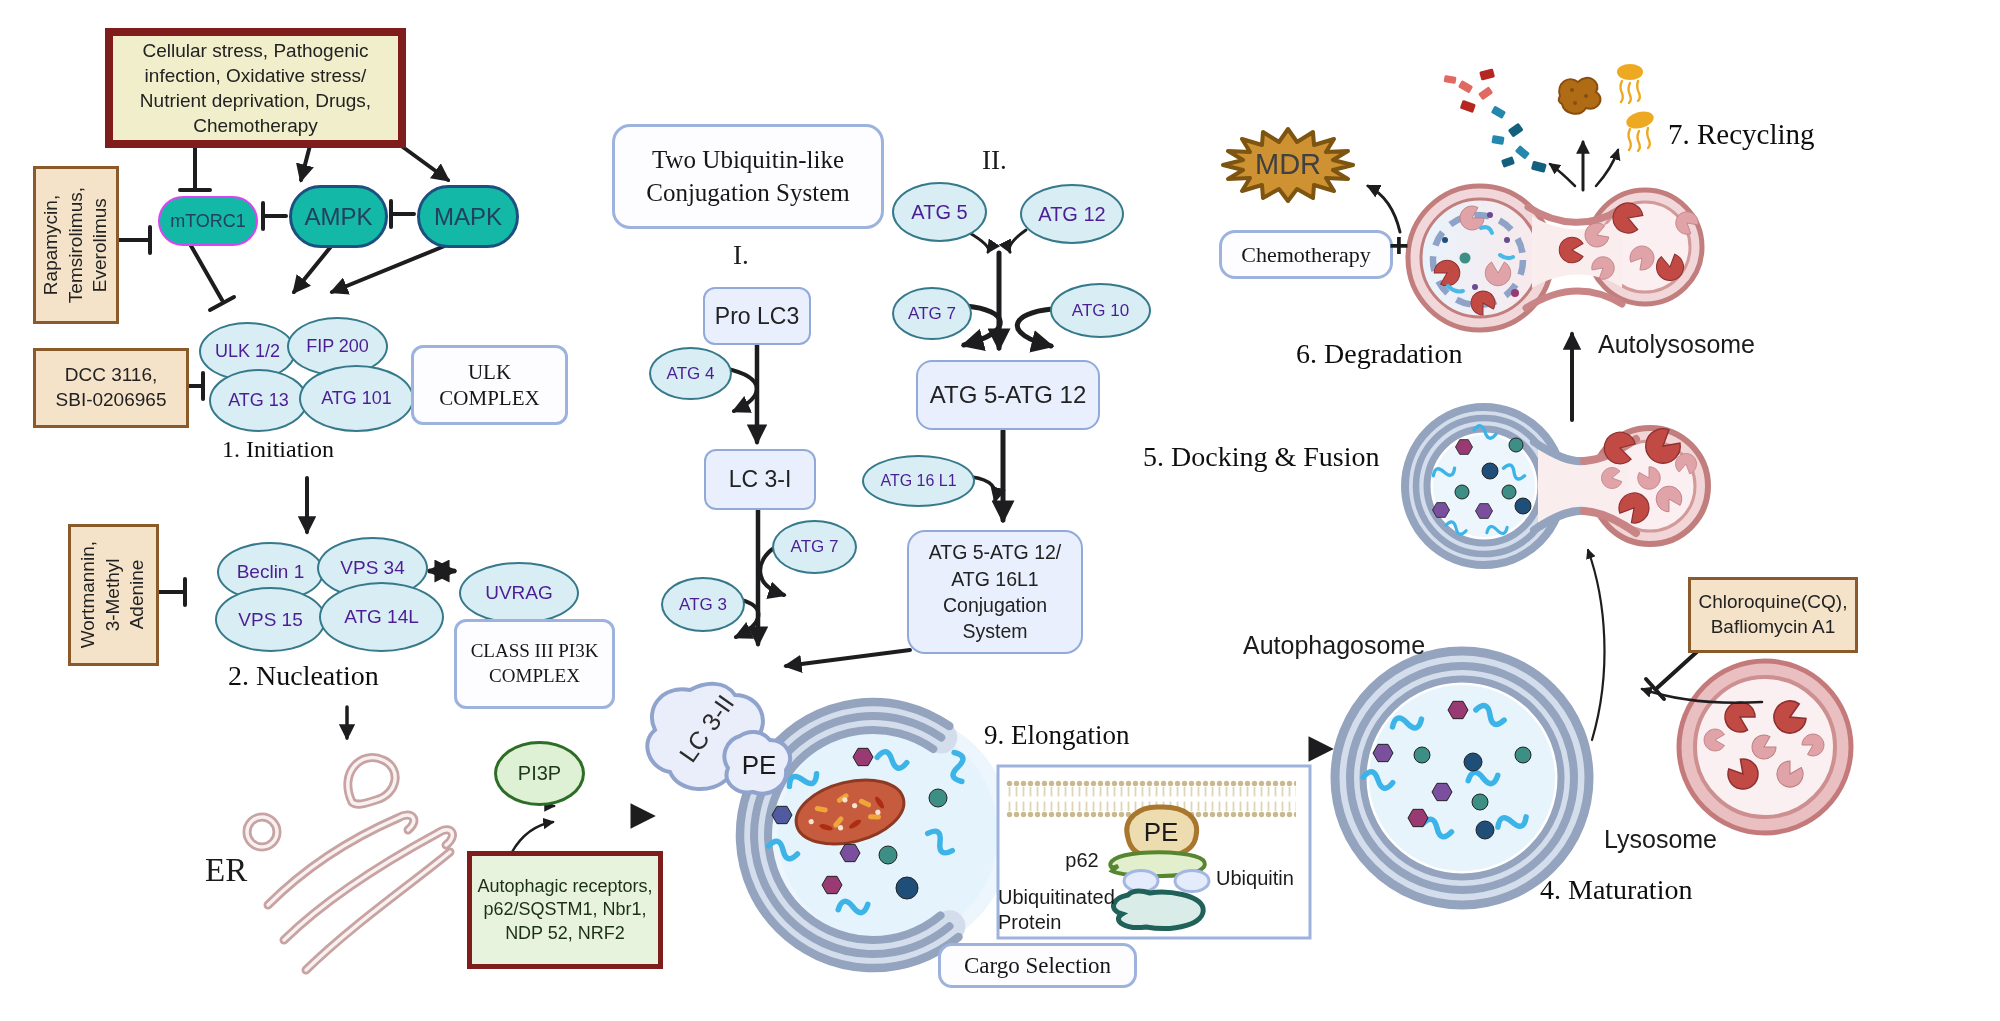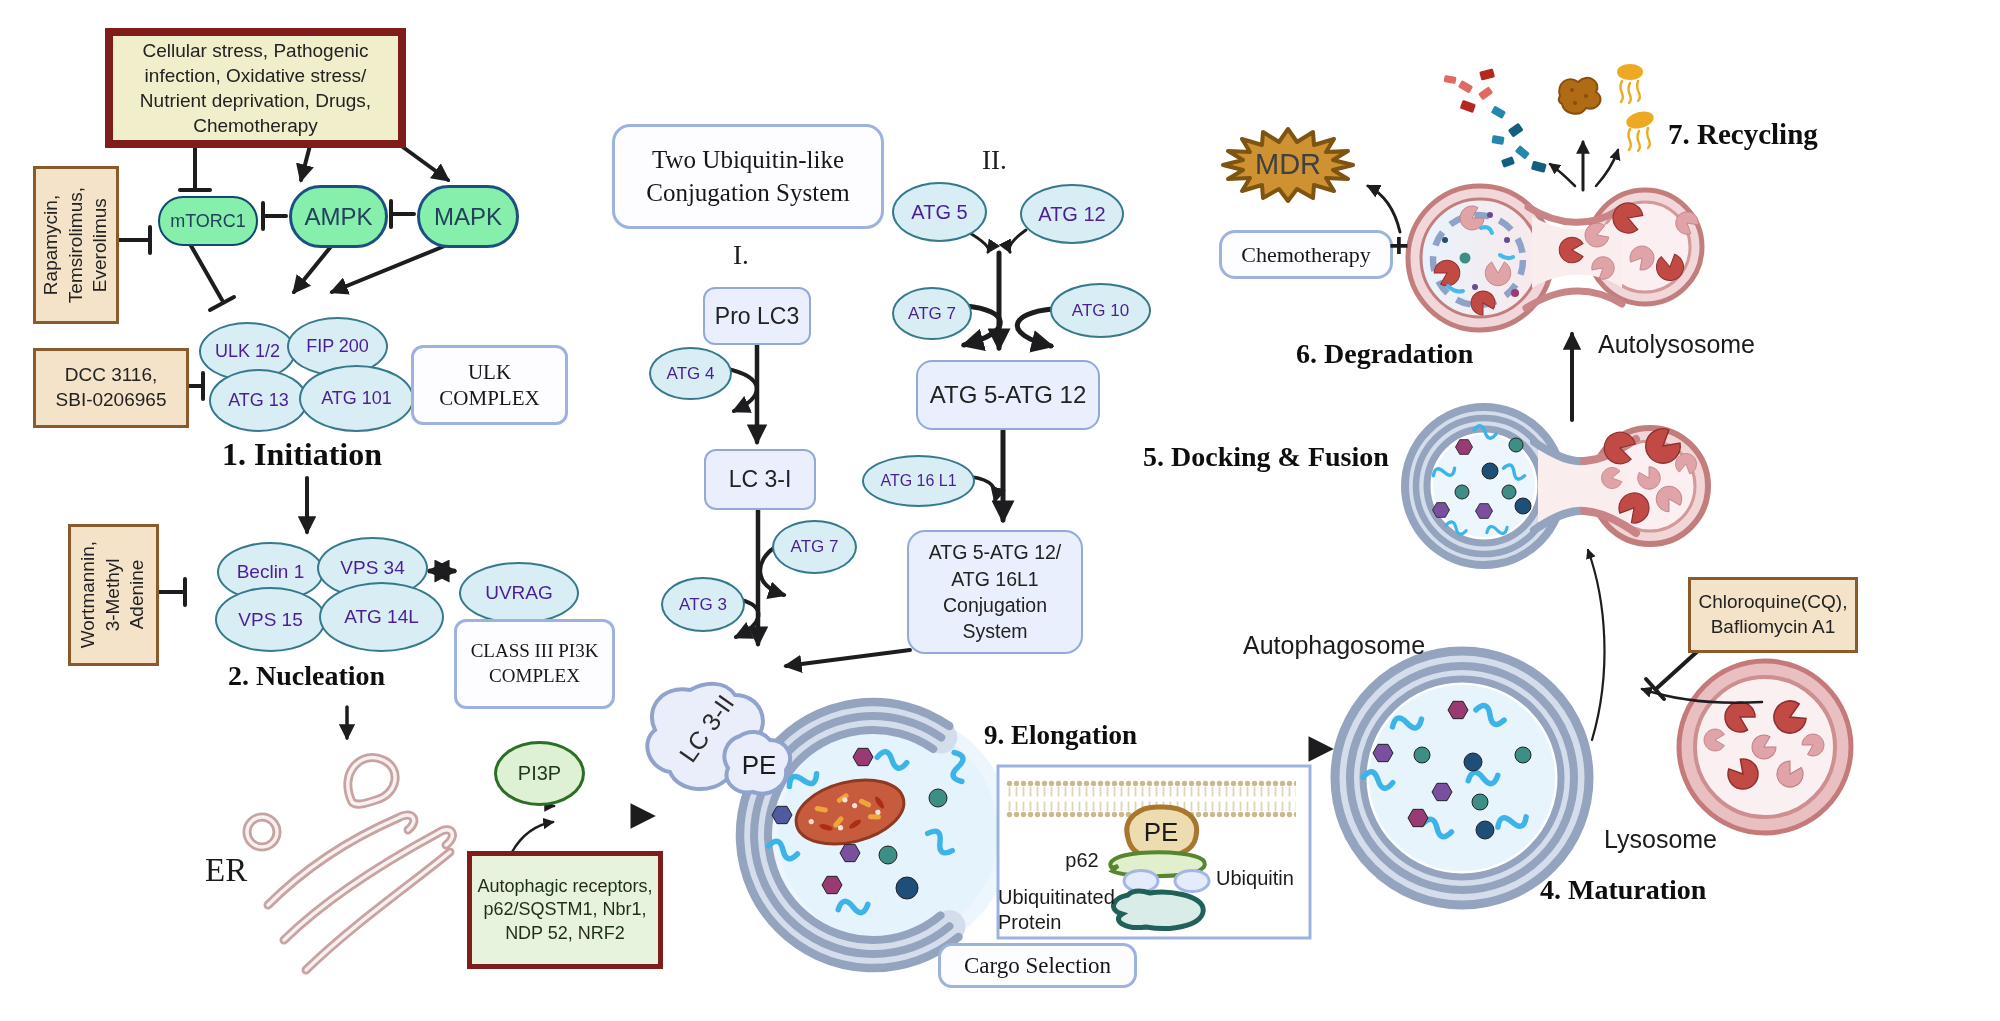--- a/index.html
+++ b/index.html
@@ -3,29 +3,29 @@
 <meta charset="utf-8">
 <style>
   html,body{margin:0;padding:0}
   body{width:2000px;height:1021px;position:relative;overflow:hidden;background:#fff}
   .abs{position:absolute}
   .flexc{display:flex;align-items:center;justify-content:center;text-align:center}
   .sans{font-family:"Liberation Sans",sans-serif}
   .serif{font-family:"Liberation Serif",serif}
   .pre{white-space:pre-line}
   .oval{border:2.5px solid #35798b;background:#d8eef4;border-radius:50%;color:#4c1d95}
-  .pill{background:#86efac;border:3px solid #0c4a6e;border-radius:999px;color:#24415c}
+  .pill{background:#14b8a6;border:3px solid #d946ef;border-radius:999px;color:#24415c}
   .rnode{background:#e9effc;border:2.5px solid #92aada;border-radius:12px;color:#222}
   .bluebox{background:#fdfdff;border:3px solid #9db3dd;border-radius:16px;color:#161616}
   .tanbox{background:#f4e3c9;border:3px solid #8a5a2a;color:#222}
   .greenbox{background:#e7f3dd;border:5px solid #7f1d1d;color:#1c2f18}
   .yellowbox{background:#f1eecb;border:8px solid #7f1d1d;color:#222}
   .goval{background:#def1d5;border:3px solid #2d6e27;border-radius:50%;color:#1c3a18}
   .vert{writing-mode:vertical-rl;transform:rotate(180deg)}
-  .stage{font-family:"Liberation Serif",serif;font-weight:700;color:#0e0e0e;white-space:nowrap}
+  .stage{font-family:"Liberation Serif",serif;font-weight:400;color:#0e0e0e;white-space:nowrap}
   .lbl{color:#1b1b1b;white-space:nowrap}
 </style>
 </head>
 <body>
 
 <svg class="abs" style="left:0;top:0" width="2000" height="1021" viewBox="0 0 2000 1021">
   <defs>
     <marker id="ah" viewBox="0 0 10 10" refX="8.5" refY="5" markerWidth="4.6" markerHeight="4.6" orient="auto-start-reverse">
       <path d="M0,0 L10,5 L0,10 z" fill="#1d1d1f"></path>
     </marker>
@@ -382,21 +382,21 @@
 SBI-0206965</div>
 
 <div class="abs oval flexc sans" style="left:199px;top:322px;width:93px;height:55px;font-size:18px">ULK 1/2</div>
 <div class="abs oval flexc sans" style="left:287px;top:317px;width:97px;height:55px;font-size:18px">FIP 200</div>
 <div class="abs oval flexc sans" style="left:209px;top:369px;width:95px;height:59px;font-size:18px">ATG 13</div>
 <div class="abs oval flexc sans" style="left:299px;top:365px;width:111px;height:63px;font-size:18px">ATG 101</div>
 
 <div class="abs bluebox flexc serif pre" style="left:411px;top:345px;width:151px;height:74px;font-size:21px;border-radius:12px;line-height:1.25">ULK
 COMPLEX</div>
 
-<div class="abs stage" style="left:222px;top:436px;font-size:32px">1.  Initiation</div>
+<div class="abs stage" style="left:222px;top:436px;font-size:24px">1.  Initiation</div>
 
 <div class="abs tanbox flexc" style="left:68px;top:524px;width:85px;height:136px">
   <span class="vert sans pre" style="font-size:19px;line-height:1.3">Wortmannin,
 3-Methyl
 Adenine</span>
 </div>
 
 <div class="abs oval flexc sans" style="left:217px;top:542px;width:103px;height:56px;font-size:19px">Beclin 1</div>
 <div class="abs oval flexc sans" style="left:317px;top:537px;width:107px;height:58px;font-size:19px">VPS 34</div>
 <div class="abs oval flexc sans" style="left:215px;top:587px;width:107px;height:61px;font-size:19px">VPS 15</div>

